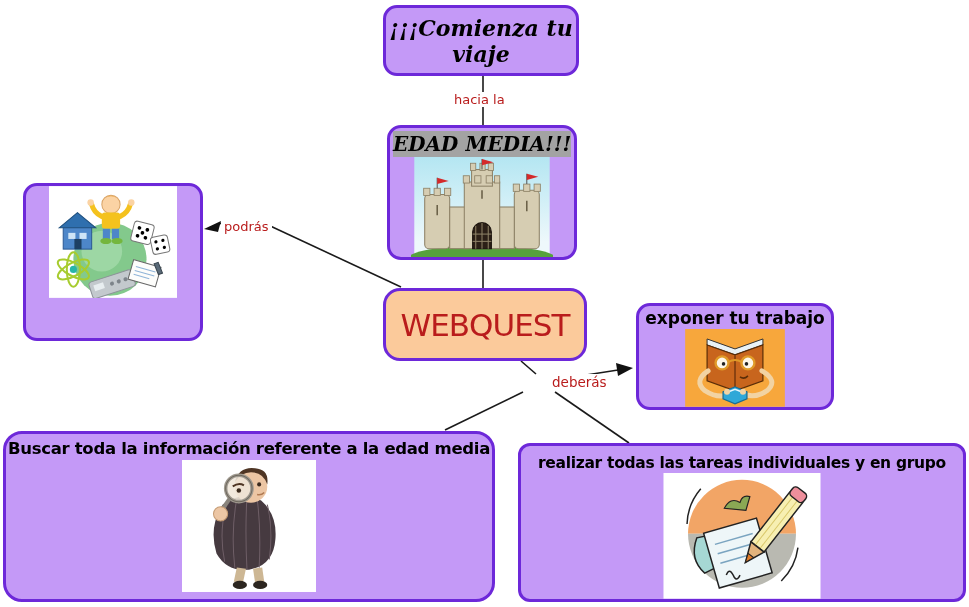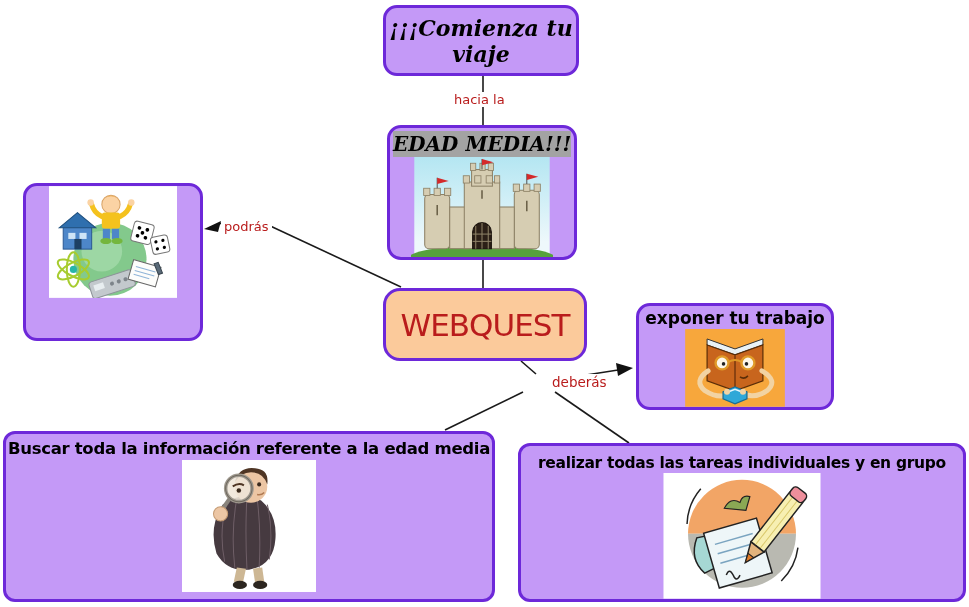--- a/index.html
+++ b/index.html
@@ -30,21 +30,21 @@
   #node-comienza{left:383px;top:5px;width:196px;height:71px;justify-content:center;}
   #node-comienza .script-title{font-size:22px;}
   #node-edad-media{left:387px;top:125px;width:190px;height:135px;}
   #edad-title-band{width:178px;margin-top:3px;background:#a3a3a3;font-size:20px;line-height:1.3;white-space:nowrap;}
   #node-webquest{left:383px;top:288px;width:204px;height:73px;background:#fbca9b;justify-content:center;border-radius:17px;}
   #webquest-label{font-family:"DejaVu Sans","Liberation Sans",sans-serif;font-size:31px;color:#b91c1c;letter-spacing:-1px;}
   #node-aprender{left:23px;top:183px;width:180px;height:158px;}
   #node-aprender .node-title{font-size:17px;margin-top:4px;}
   #node-exponer{left:636px;top:303px;width:198px;height:107px;}
   #node-exponer .node-title{font-size:17px;margin-top:2px;}
-  #node-buscar{left:3px;top:431px;width:492px;height:171px;border-radius:12px;}
+  #node-buscar{left:3px;top:431px;width:492px;height:171px;border-radius:19px;}
   #node-buscar .node-title{font-size:16.5px;letter-spacing:-0.3px;margin-top:5px;}
   #node-realizar{left:518px;top:443px;width:448px;height:159px;border-radius:12px;}
   #node-realizar .node-title{font-size:15.5px;letter-spacing:-0.3px;margin-top:8px;}
   #label-hacia-la{left:451px;top:92px;}
   #label-podras{left:221px;top:204px;margin-top:15px;}
   #label-deberas{left:513px;top:374px;font-size:13.5px;margin-left:36px;}
 </style>
 </head>
 <body>
 

